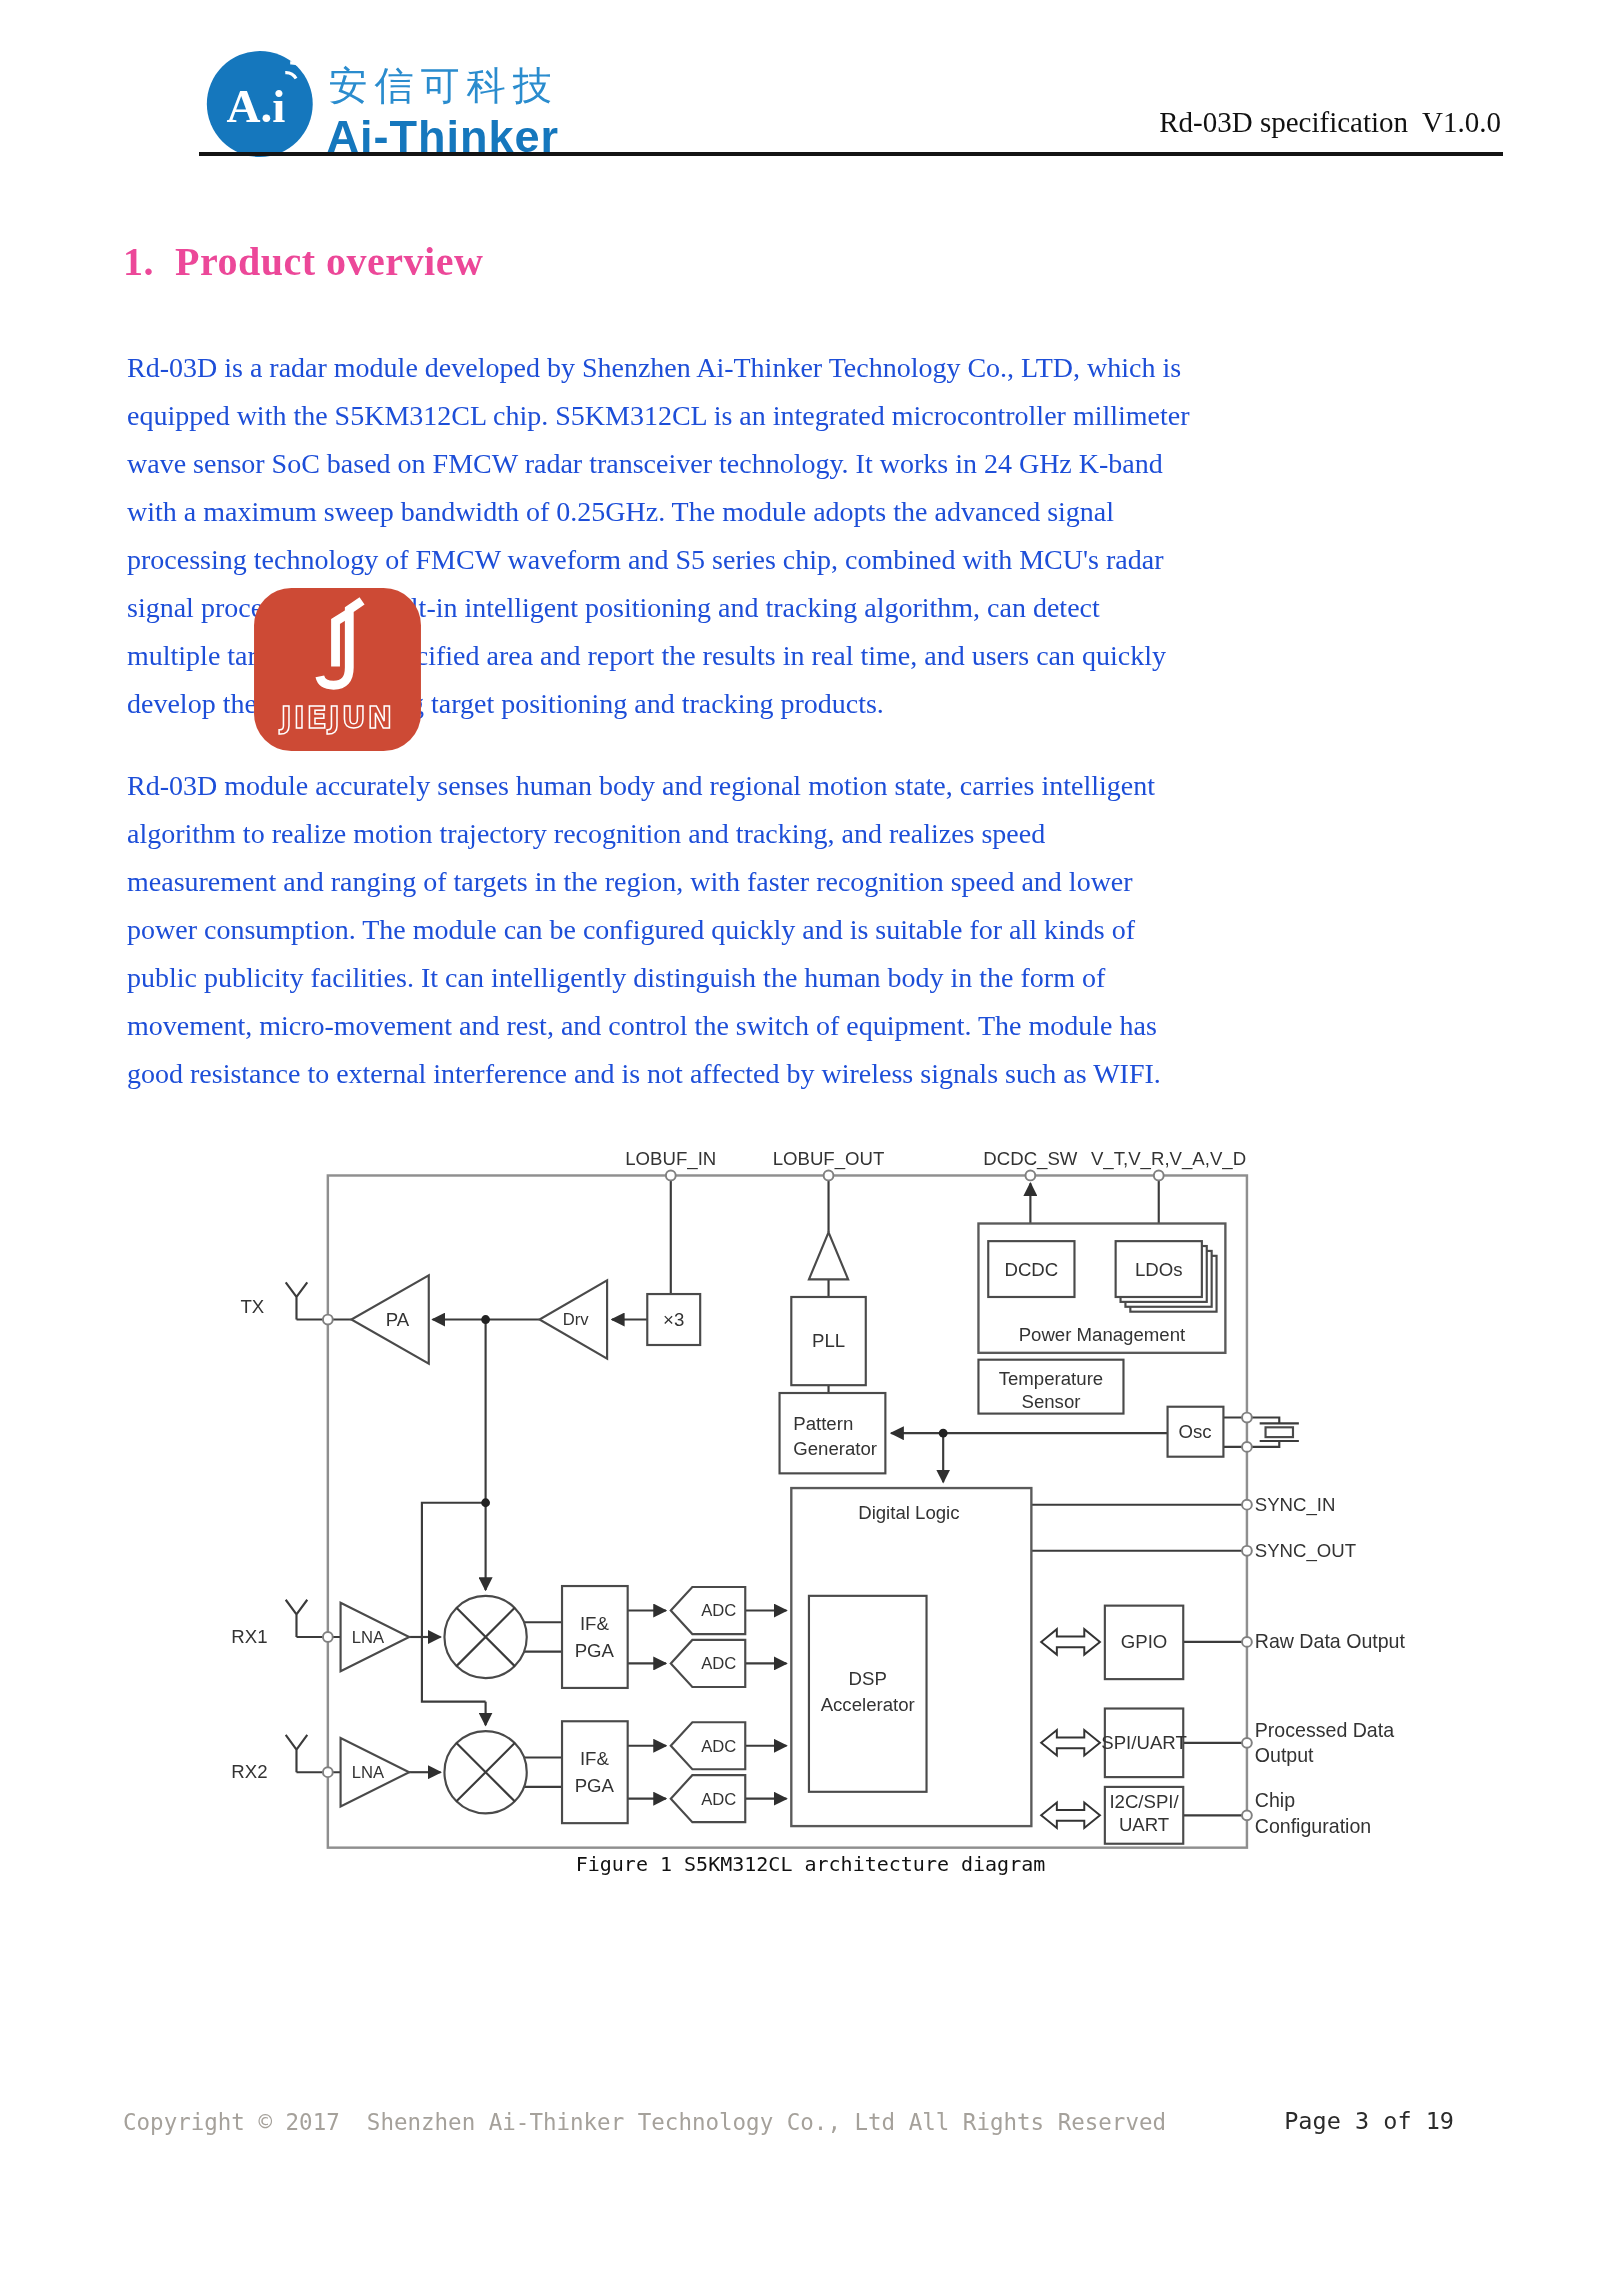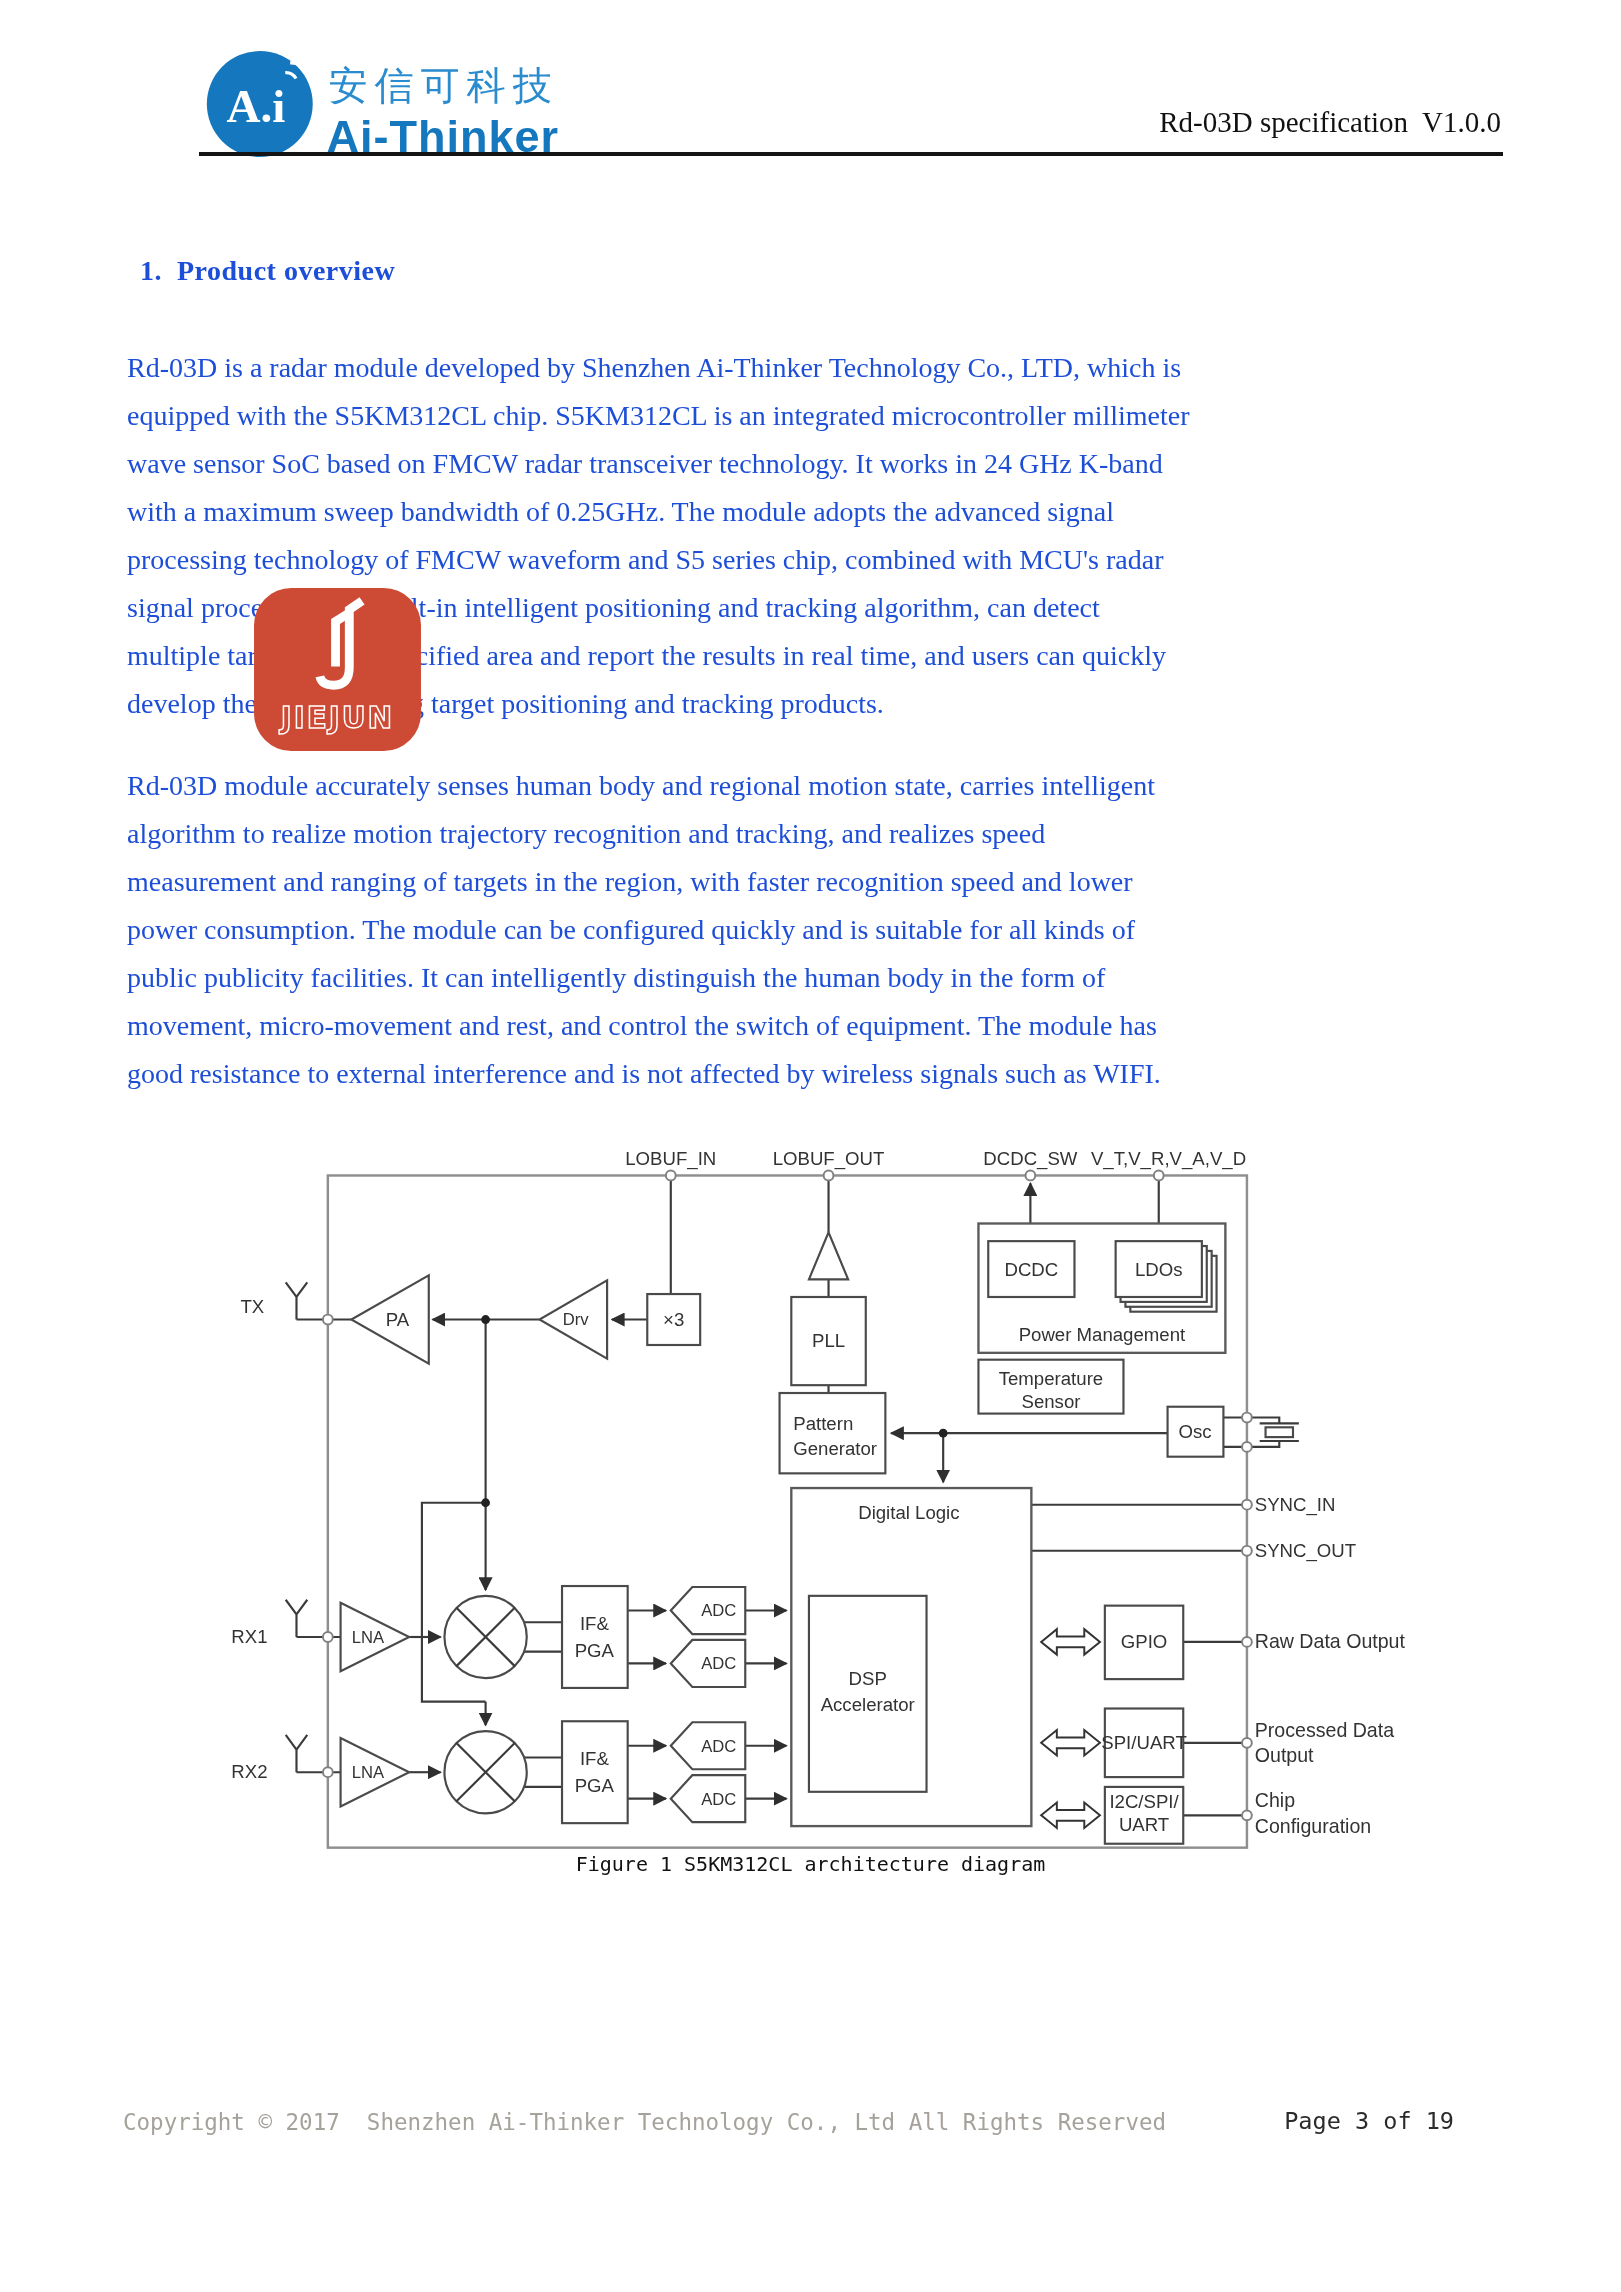--- a/index.html
+++ b/index.html
@@ -9,22 +9,22 @@
   }
   
   .logo-svg{position:absolute;left:199px;top:43px;}
   .doc-title{
     position:absolute;right:120px;top:106px;font-family:"Liberation Serif",serif;
     font-size:29px;color:#111;white-space:pre;
   }
   .header-rule{position:absolute;left:199px;top:152px;width:1304px;height:3.9px;background:#141414;}
   
   .section-title{
-    position:absolute;left:123px;top:238px;margin:17px;font-family:"Liberation Serif",serif;
-    font-size:28px;font-weight:bold;color:#1d4ed8;white-space:pre;letter-spacing:0.5px;
+    position:absolute;left:123px;top:238px;margin:0;font-family:"Liberation Serif",serif;
+    font-size:40px;font-weight:bold;color:#ec4899;white-space:pre;letter-spacing:0.5px;
   }
   .para{
     position:absolute;left:123px;width:1384px;margin:4px;
     font-size:28px;line-height:48px;color:#1d4ed8;white-space:pre-line;text-align:left;
   }
   #para1{top:340px;}
   #para2{top:758px;}
   
   .watermark{position:absolute;left:254px;top:588px;z-index:5;}
   

